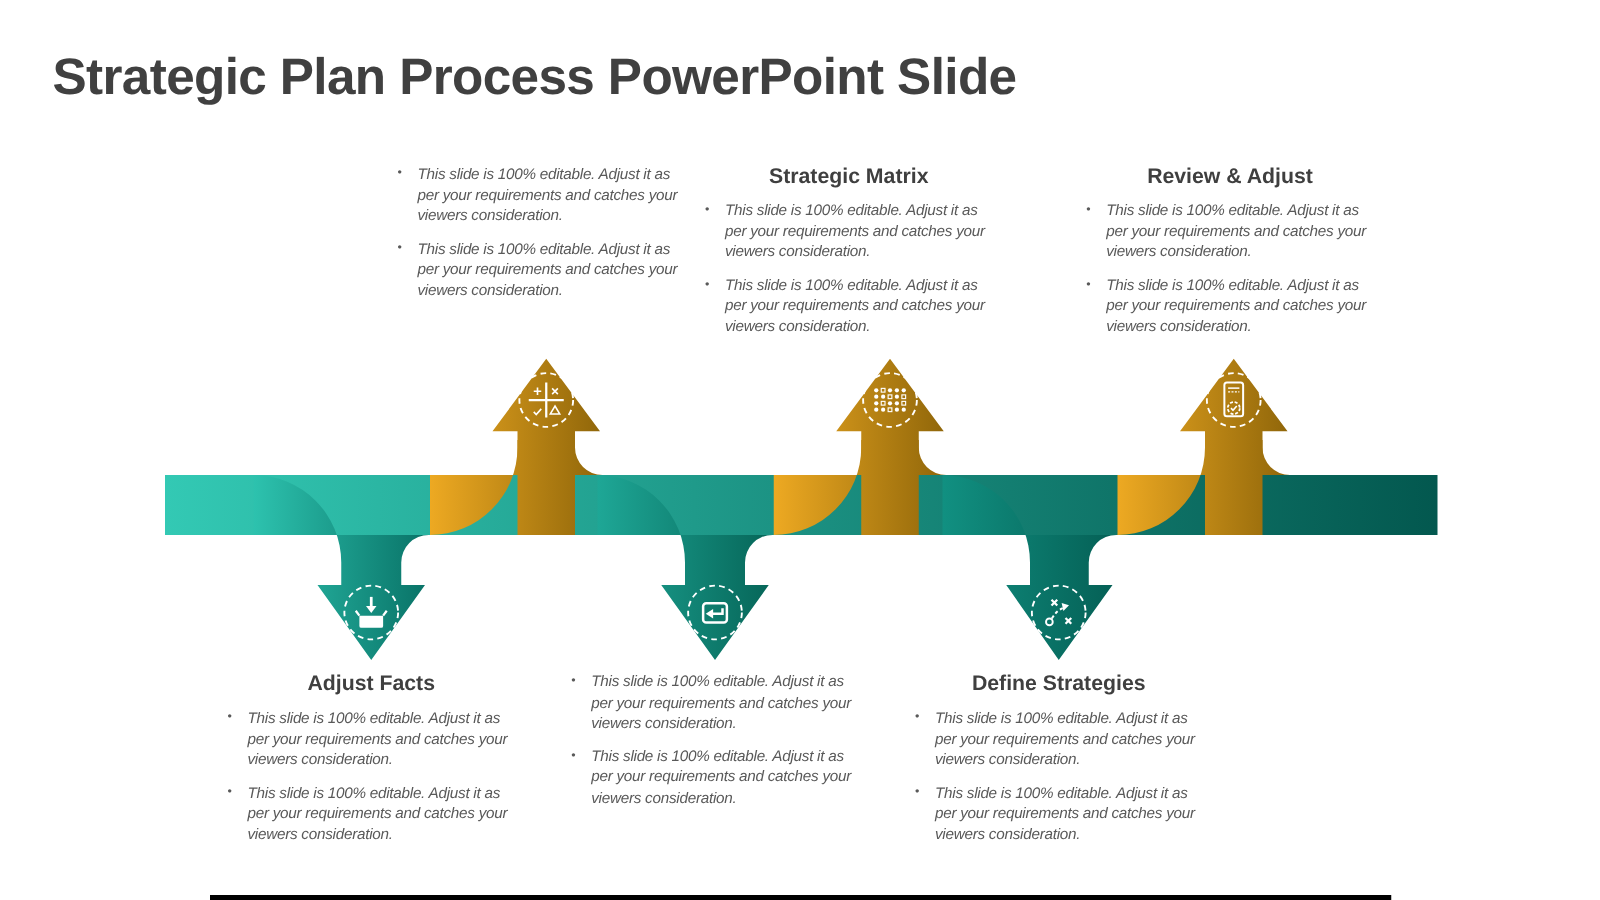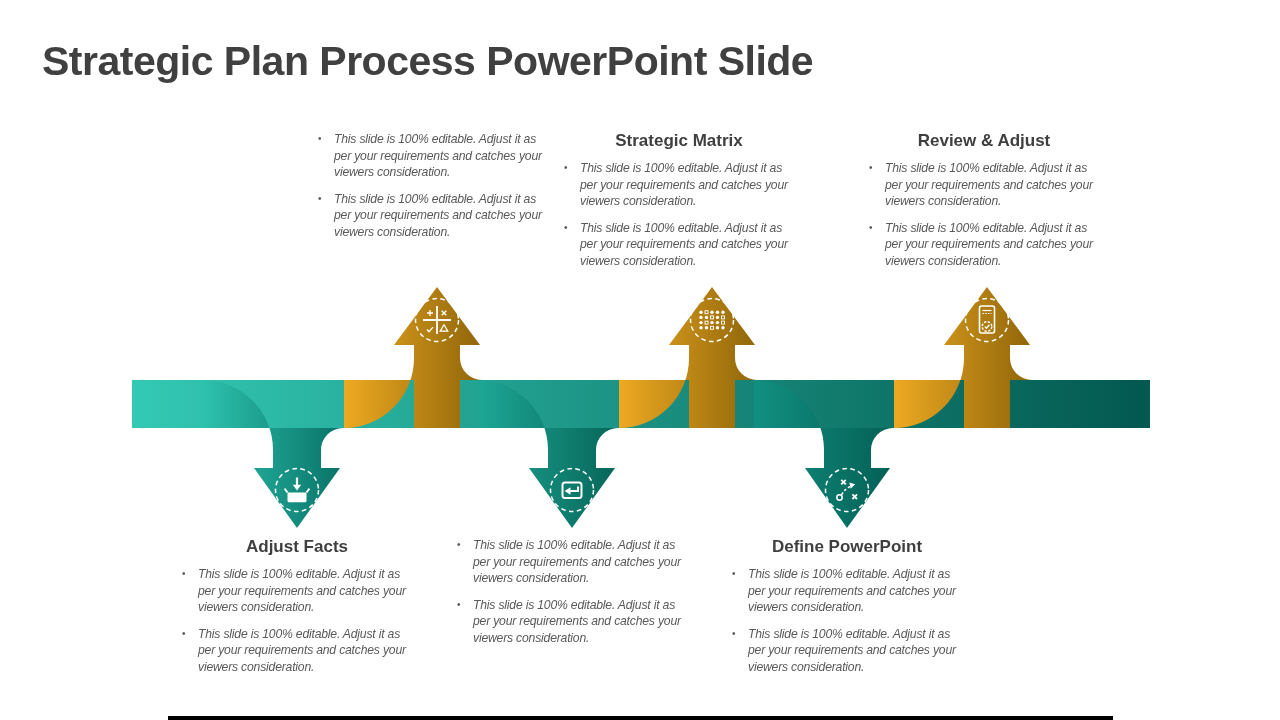--- a/index.html
+++ b/index.html
@@ -217,21 +217,21 @@
       <span class="dot">•</span>
       <p>This slide is 100% editable. Adjust it as per your requirements and catches your viewers consideration.</p>
     </div>
     <div class="bullet">
       <span class="dot">•</span>
       <p>This slide is 100% editable. Adjust it as per your requirements and catches your viewers consideration.</p>
     </div>
   </div>
 
   <div class="col bottom-col c6">
-    <h2>Define PowerPoint</h2>
+    <h2>Define Strategies</h2>
     <div class="bullet">
       <span class="dot">•</span>
       <p>This slide is 100% editable. Adjust it as per your requirements and catches your viewers consideration.</p>
     </div>
     <div class="bullet">
       <span class="dot">•</span>
       <p>This slide is 100% editable. Adjust it as per your requirements and catches your viewers consideration.</p>
     </div>
   </div>
 

